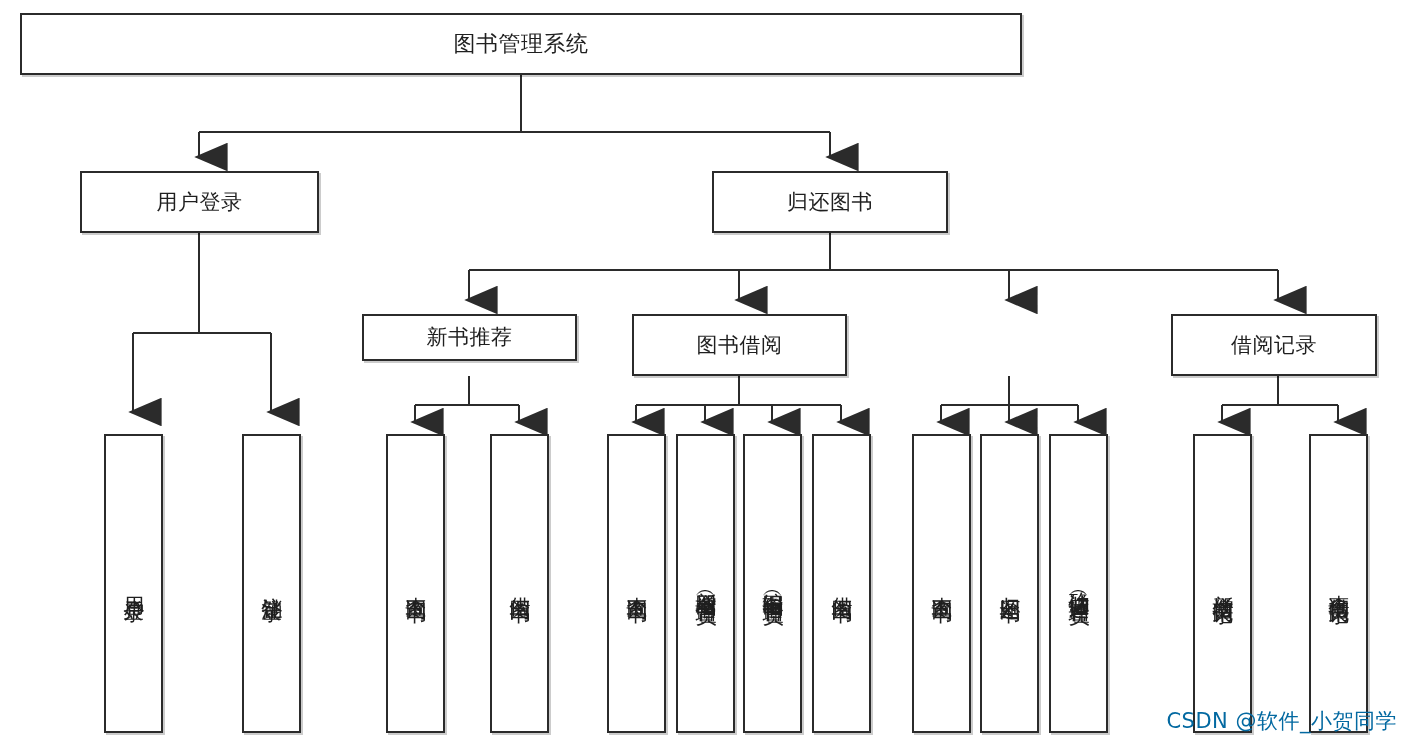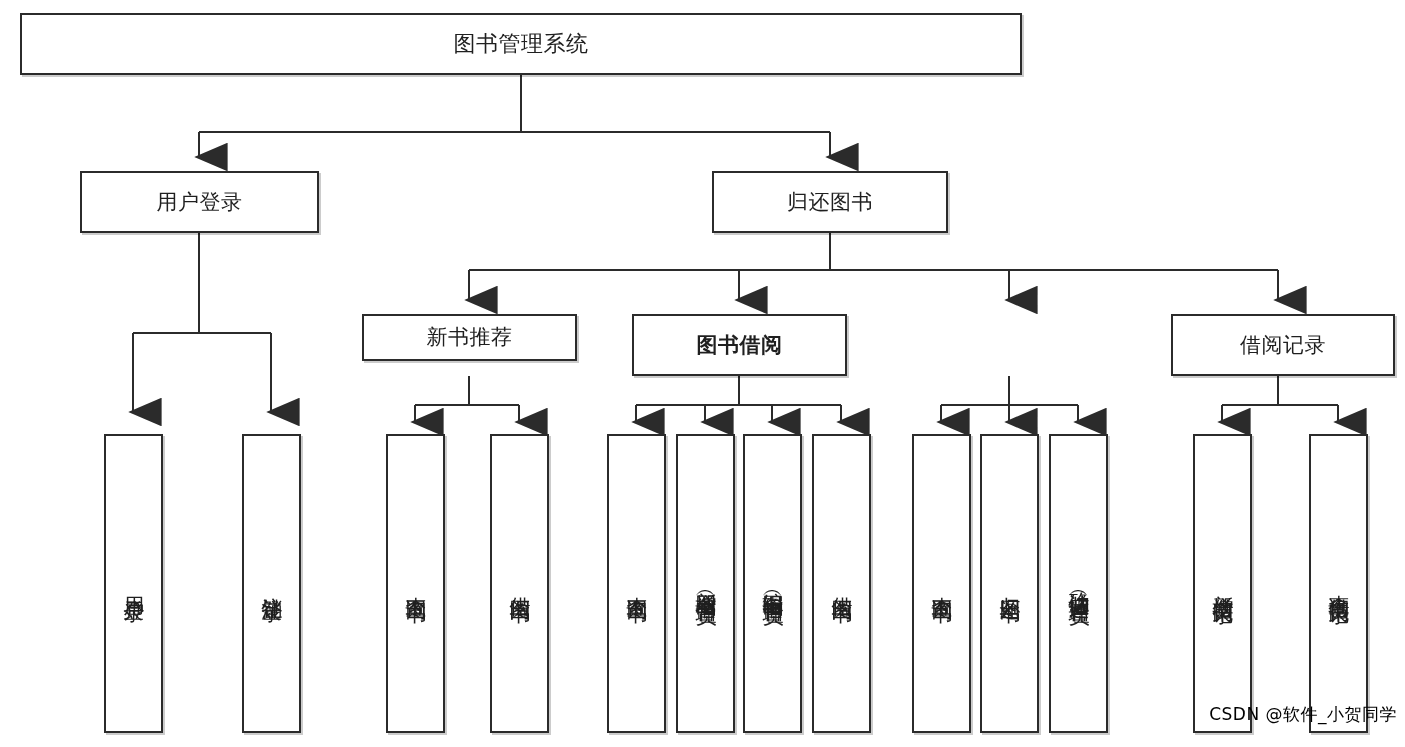--- a/index.html
+++ b/index.html
@@ -61,23 +61,23 @@
     text-orientation: upright;
     font-size: 21px;
     line-height: 1.18;
     letter-spacing: 2px;
     max-height: 100%;
     white-space: normal;
   }
   .watermark {
     position: absolute;
     right: 8px;
-    bottom: 21px;
-    font-size: 17px;
-    color: #000000;
+    bottom: 12px;
+    font-size: 21px;
+    color: #0369a1;
     letter-spacing: 0.5px;
     white-space: nowrap;
     user-select: none;
   }
 </style>
 </head>
 <body>
 
 <div id="canvas">
 
@@ -144,24 +144,24 @@
   <div class="node horiz" style="left:80px; top:171px; width:239px; height:62px;">
     <span class="label">用户登录</span>
   </div>
   <div class="node horiz" style="left:712px; top:171px; width:236px; height:62px;">
     <span class="label">归还图书</span>
   </div>
 
   <div class="node horiz" style="left:362px; top:314px; width:215px; height:47px;">
     <span class="label">新书推荐</span>
   </div>
-  <div class="node horiz" style="left:632px; top:314px; width:215px; height:62px;font-weight:bold;">
+  <div class="node horiz" style="left:632px; top:314px; width:215px; height:62px;">
     <span class="label">图书借阅</span>
   </div>
-  <div class="node horiz" style="left:1171px; top:314px; width:224px; height:62px;">
+  <div class="node horiz" style="left:1171px; top:314px; width:206px; height:62px;">
     <span class="label">借阅记录</span>
   </div>
 
   <div class="node vert" style="left:104px; top:434px; width:59px; height:299px;">
     <span class="label">用户登录</span>
   </div>
   <div class="node vert" style="left:242px; top:434px; width:59px; height:299px;">
     <span class="label">注销登录</span>
   </div>
 

